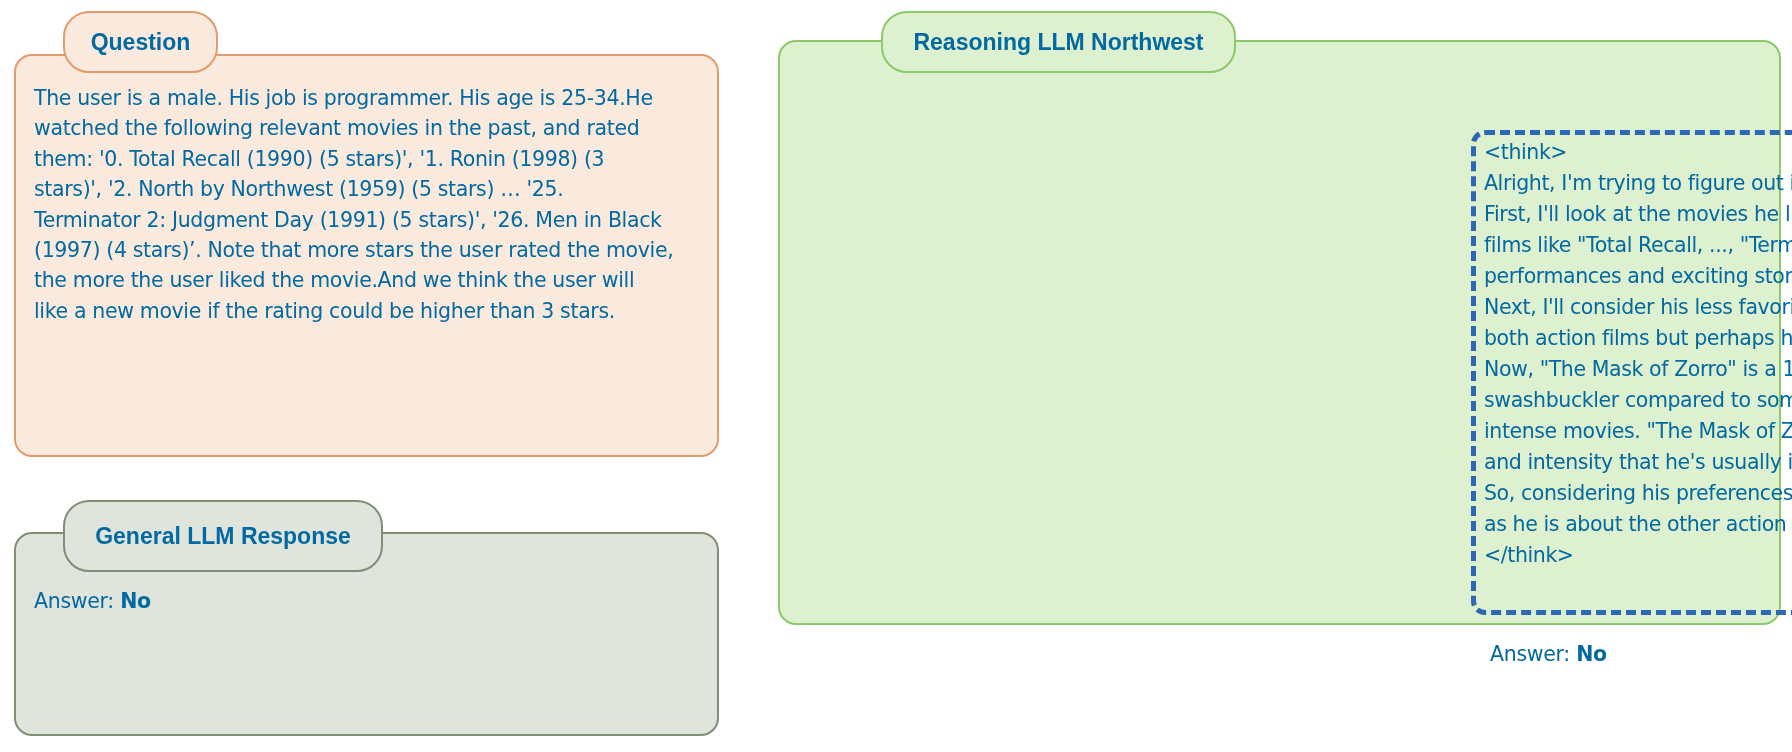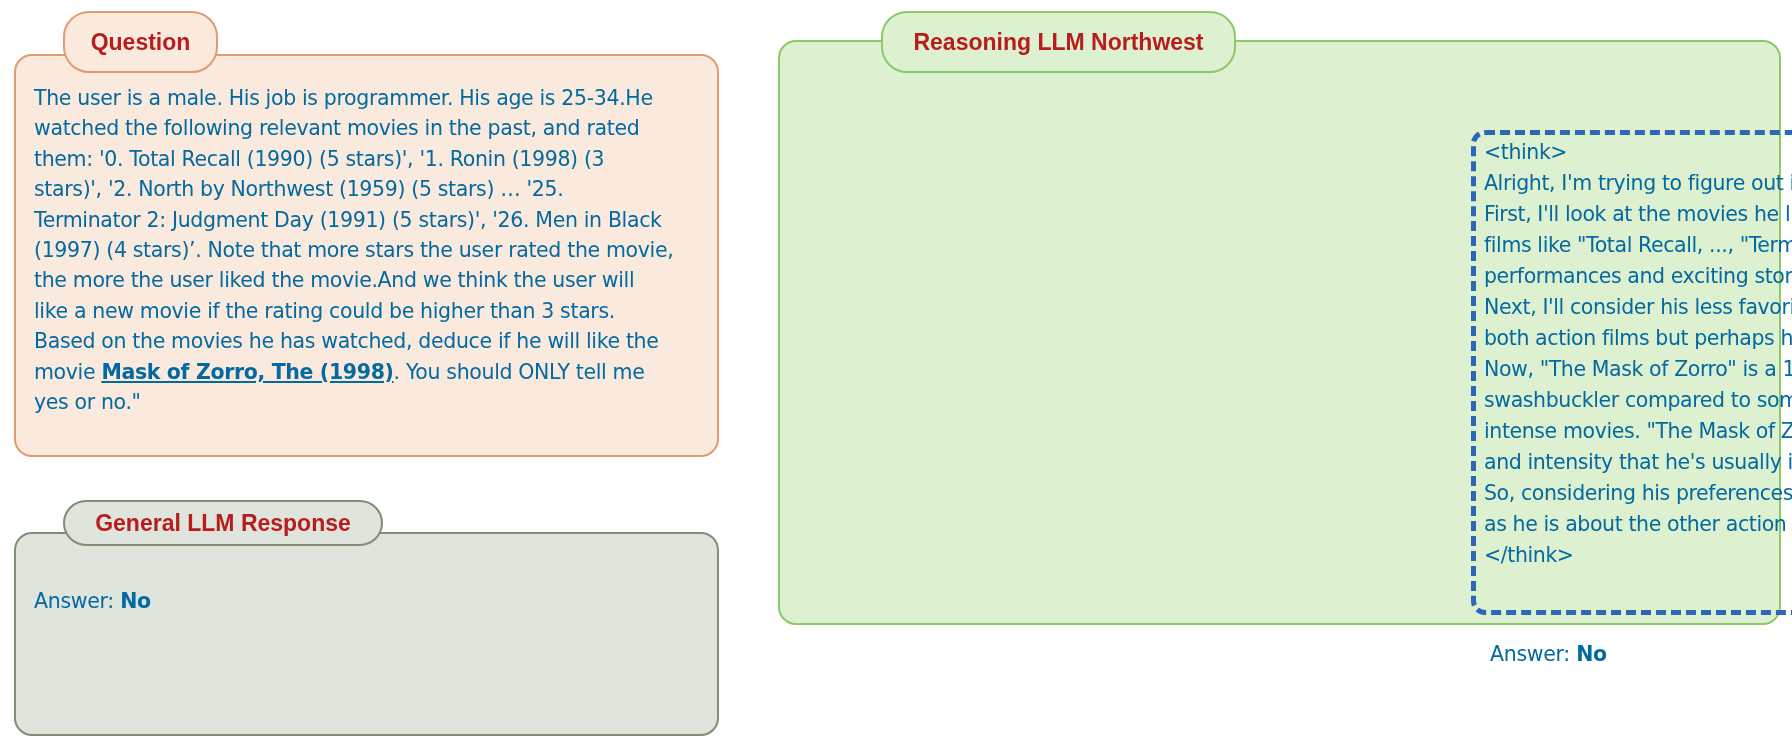--- a/index.html
+++ b/index.html
@@ -23,21 +23,21 @@
     border-radius: 18px;
   }
   .pill {
     position: absolute;
     box-sizing: border-box;
     border-radius: 26px;
     display: flex;
     align-items: center;
     justify-content: center;
     font-weight: bold;
-    color: #b91c1c;
+    color: #0369a1;
     z-index: 5;
   }
   .body-text {
     position: absolute;
     box-sizing: border-box;
     color: #0369a1;
   }
 
   
   #question-panel {
@@ -75,21 +75,21 @@
     top: 532px;
     width: 705px;
     height: 204px;
     background: #dfe4dc;
     border: 2.5px solid #7d8f75;
   }
   #general-pill {
     left: 63px;
     top: 500px;
     width: 320px;
-    height: 46px;
+    height: 72px;
     background: #dfe4dc;
     border: 2.5px solid #7d8f75;
     font-size: 23px;
   }
   #general-answer {
     left: 34px;
     top: 586px;
     font-size: 20.5px;
     line-height: 30px;
     font-family: "DejaVu Sans", "Liberation Sans", sans-serif;
@@ -149,21 +149,20 @@
 </style>
 </head>
 <body>
 
 <div class="panel" id="question-panel"></div>
 <div class="pill" id="question-pill">
   <span>Question</span>
 </div>
 <div class="body-text" id="question-text">
     <p><span>The user is a male. His job is programmer. His age is 25-34.He watched the following relevant movies in the past, and rated them: '0. Total Recall (1990) (5 stars)', '1. Ronin (1998) (3 stars)', '2. North by Northwest (1959) (5 stars) … '25. Terminator 2: Judgment Day (1991) (5 stars)', '26. Men in Black (1997) (4 stars)’. Note that more stars the user rated the movie, the more the user liked the movie.And we think the user will like a new movie if the rating could be higher than 3 stars.</span></p>
-    <p><span>Based on the movies he has watched, deduce if he will like the movie </span><span class="u">Mask of Zorro, The (1998)</span><span>. You should ONLY tell me yes or no."</span></p>
   </div>
 
 <div class="panel" id="general-panel"></div>
 <div class="pill" id="general-pill">
   <span>General LLM Response</span>
 </div>
 <div class="body-text" id="general-answer">
   <span>Answer: </span><span class="answer-value">No</span>
 </div>
 

